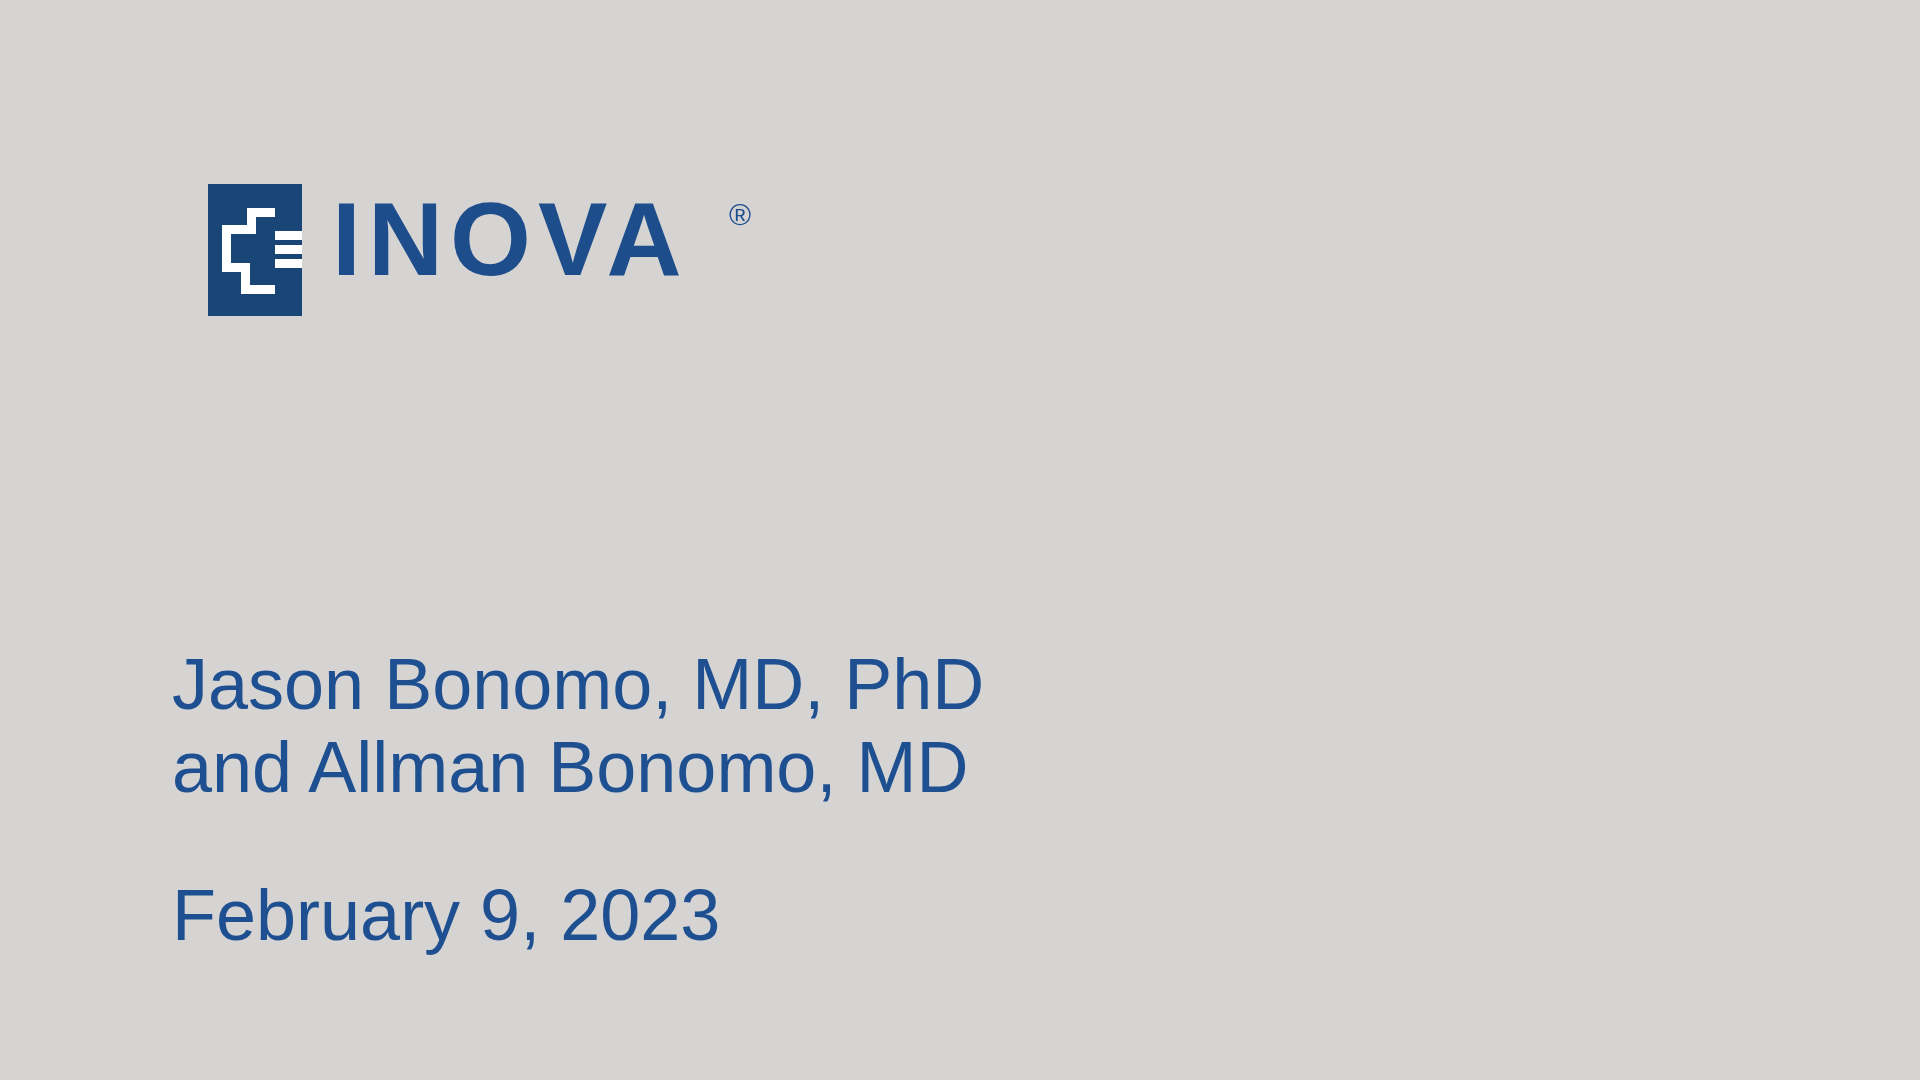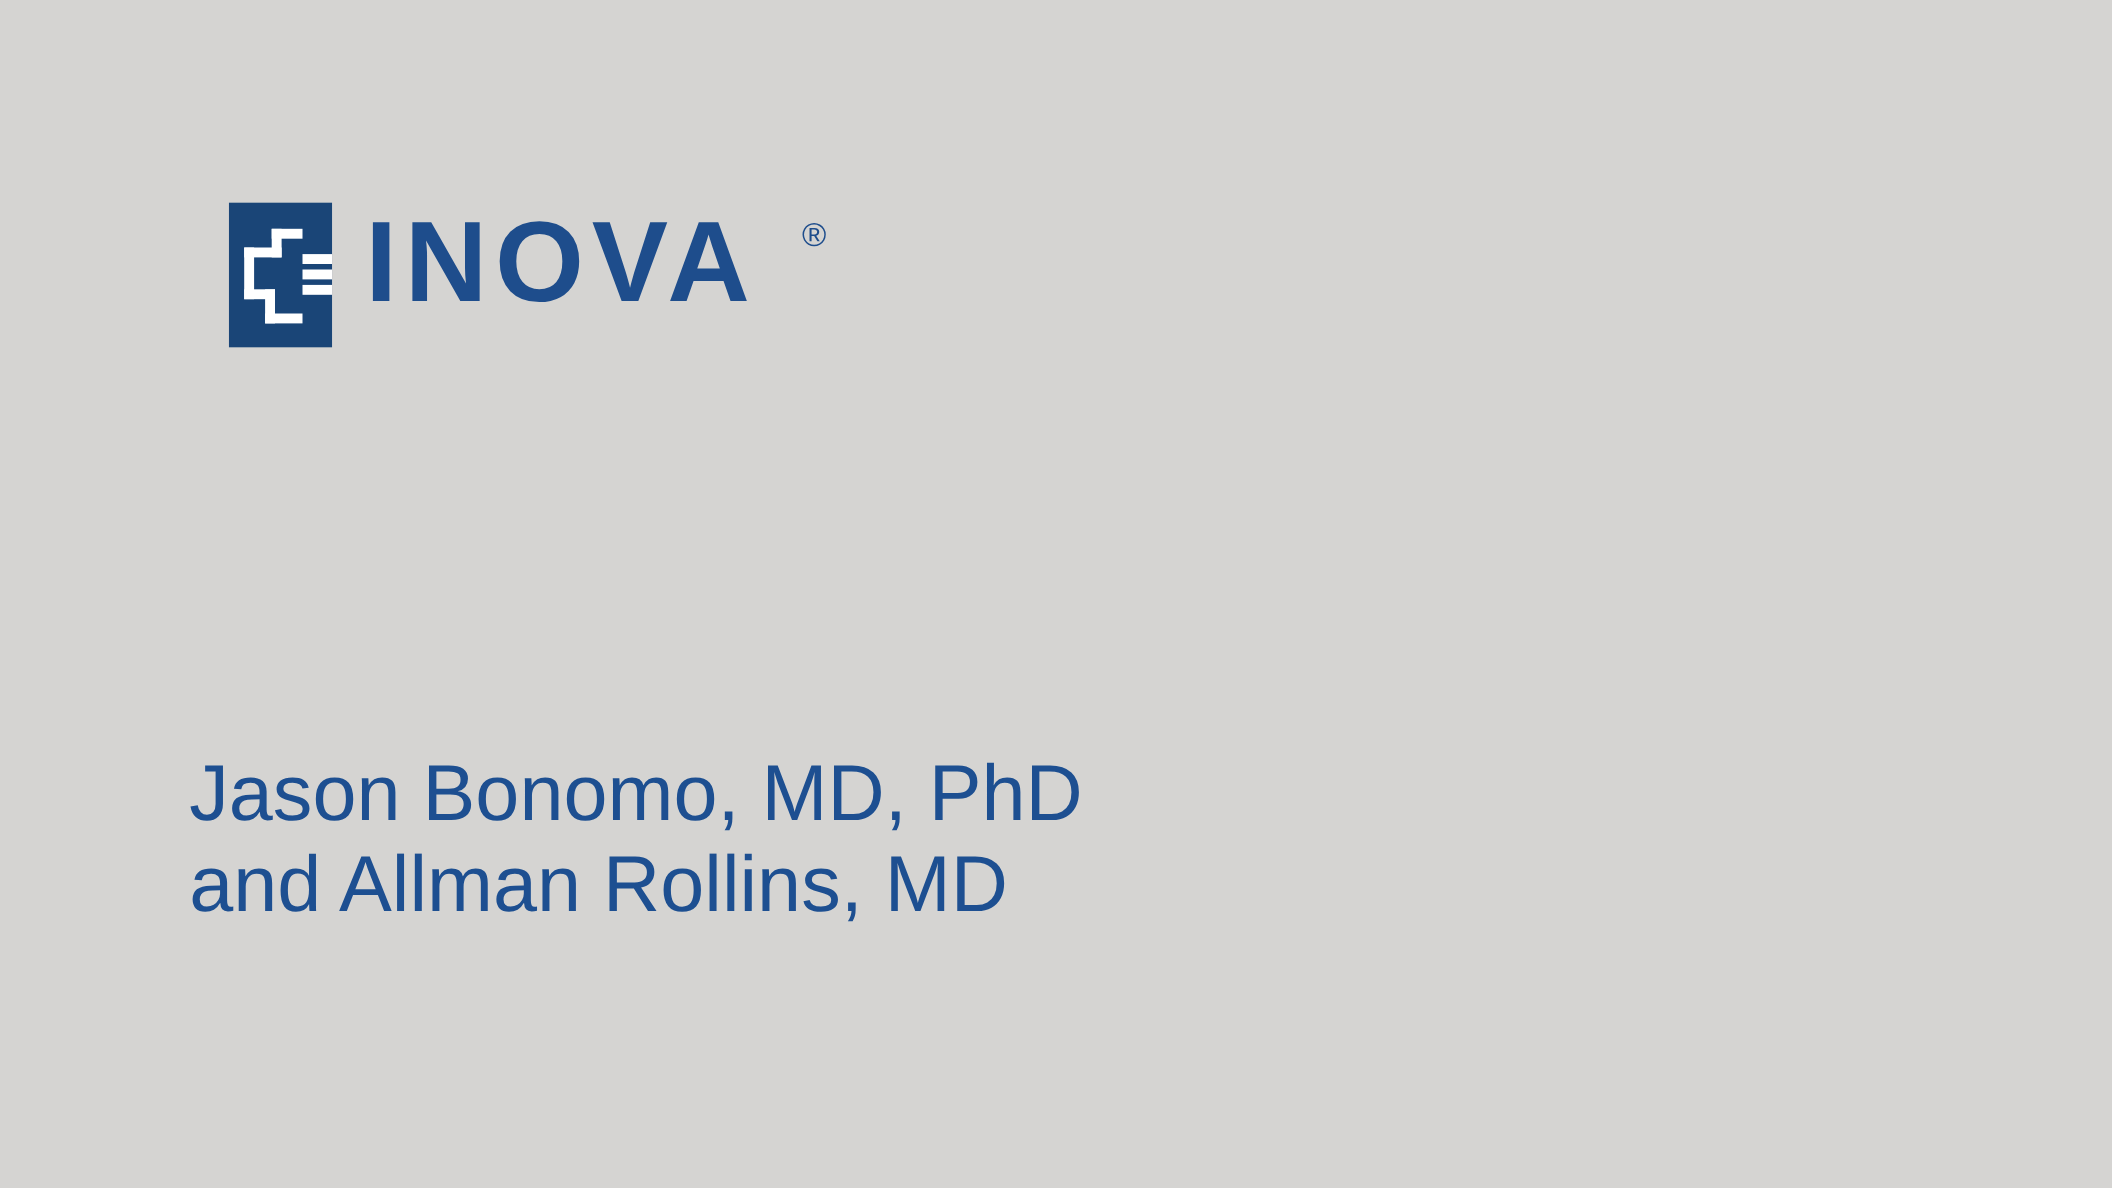--- a/index.html
+++ b/index.html
@@ -55,21 +55,21 @@
     line-height: 95px;
     letter-spacing: -1px;
     color: var(--text-blue, #1d4f91);
   }
   .title div {
     white-space: pre-wrap; 
   }
   .authors {
     position: absolute;
     left: 172px;
-    top: 680px;
+    top: 643px;
     font-size: 72px;
     font-weight: 400;
     line-height: 83px;
     color: var(--text-blue, #1d4f91);
   }
   .date {
     position: absolute;
     left: 172px;
     top: 873px;
     font-size: 72px;
@@ -103,17 +103,18 @@
     </svg>
   </div>
 
   <div class="wordmark">INOVA</div>
 
   <div class="reg">®</div>
 
 
   <div class="authors">
     <div>Jason Bonomo, MD, PhD</div>
-    <div>and Allman Rollins, MD</div>
+    <div>and Allman Bonomo, MD</div>
   </div>
 
+  <div class="date">February 9, 2023</div>
 
 </div>
 
 </body></html>

